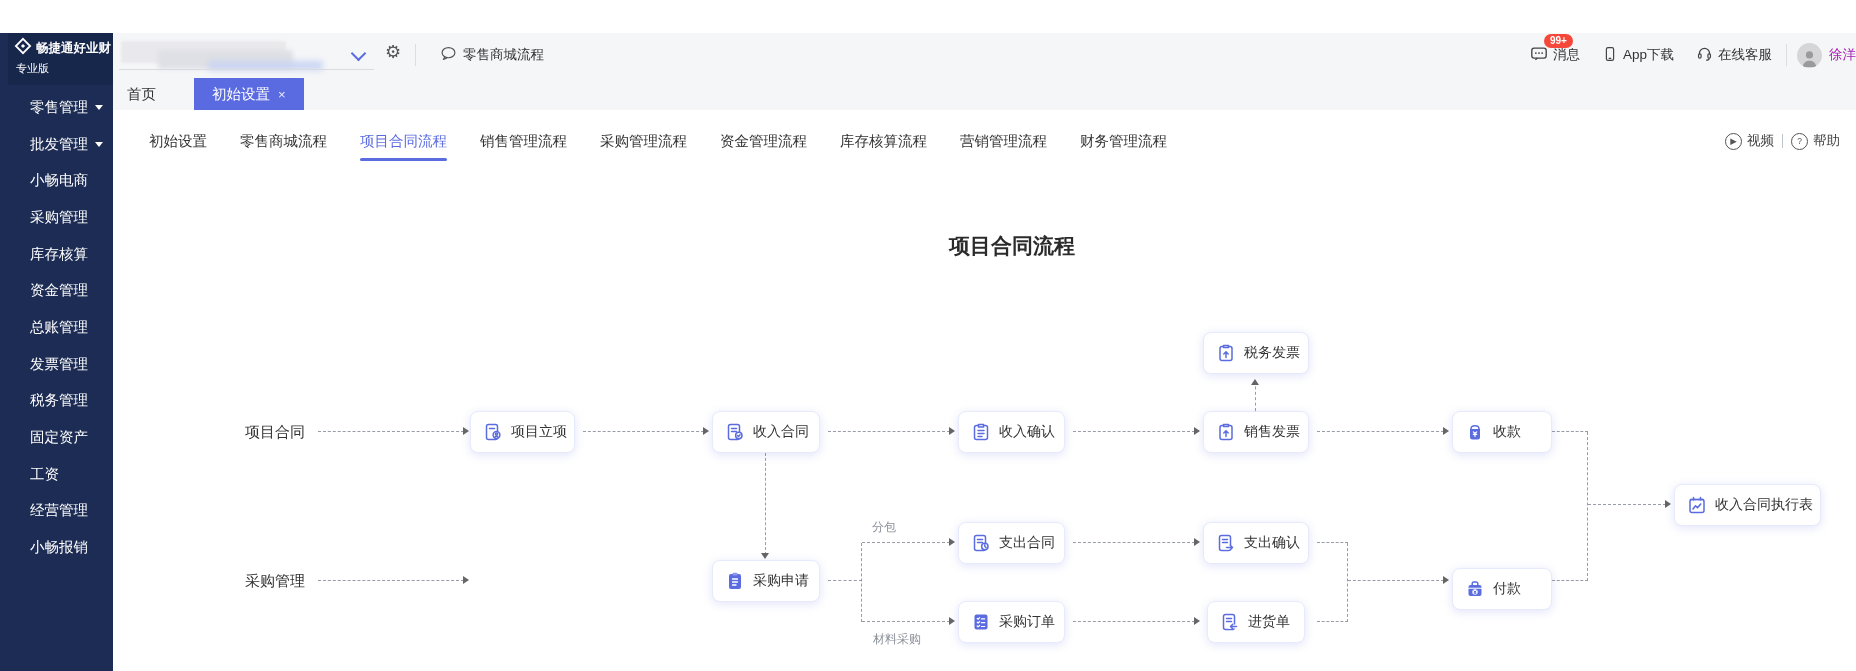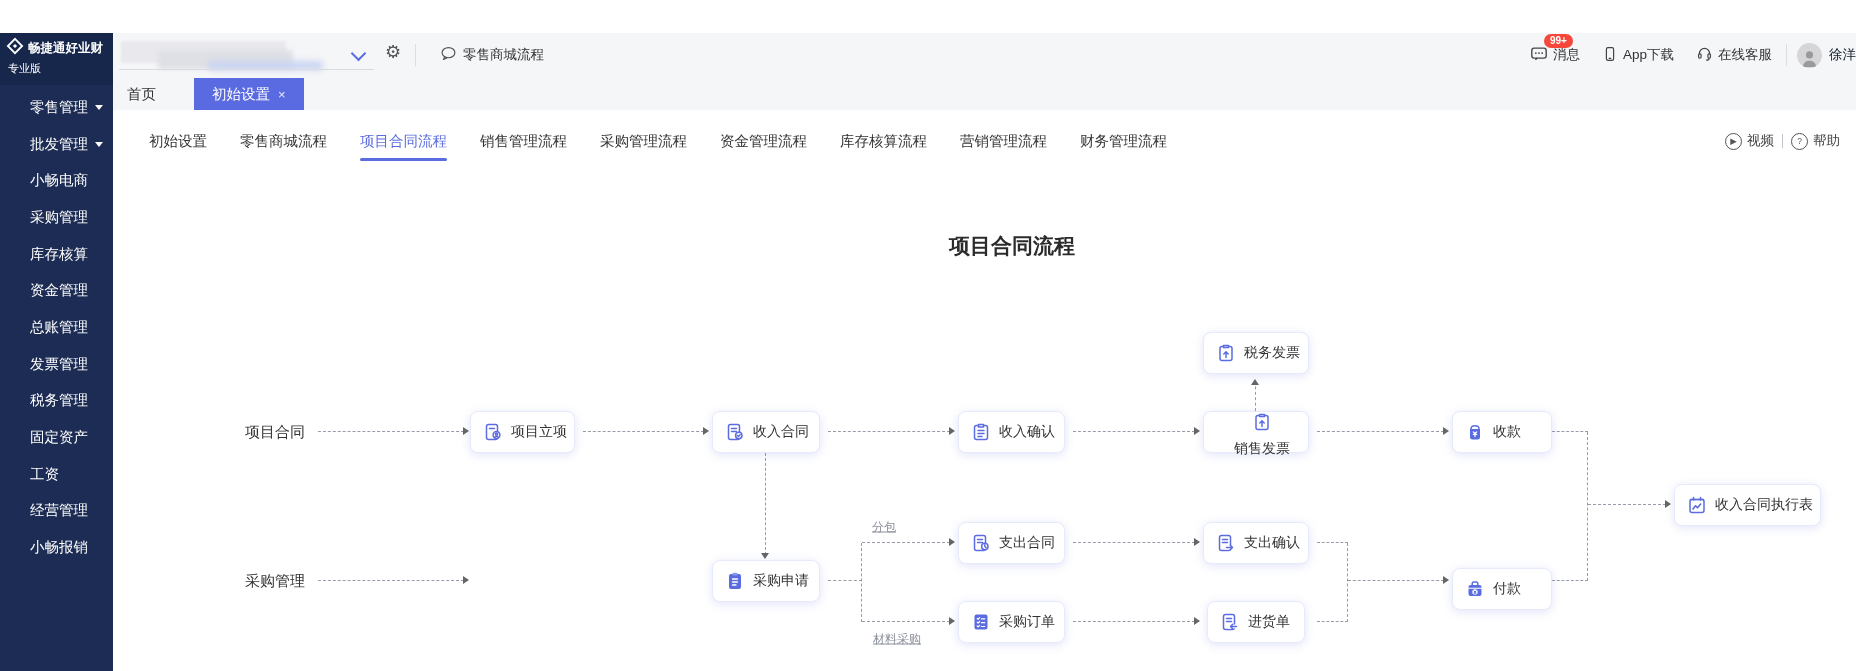--- a/index.html
+++ b/index.html
@@ -1,21 +1,21 @@
 <!DOCTYPE html>
 <html><head>
 <meta charset="utf-8">
 <style>
   html,body{margin:0;padding:0;background:#fff;}
   .app{position:relative;width:1856px;height:671px;overflow:hidden;background:#fff;
        font-family:"Liberation Sans","DejaVu Sans",sans-serif;color:#333;}
 
   
   .sidebar{position:absolute;left:0;top:33px;width:113px;height:638px;background:#1D2C54;}
-  .logo-block{position:absolute;left:0;top:0;width:113px;height:52px;background:#17264B;padding:4px 0 0 6px;box-sizing:border-box;}
+  .logo-block{position:absolute;left:8px;top:0;width:113px;height:52px;background:#17264B;padding:4px 0 0 6px;box-sizing:border-box;}
   .logo-row{display:flex;align-items:center;gap:4px;}
   .brand-name{color:#fff;font-size:12.5px;font-weight:bold;white-space:nowrap;}
   .edition{color:#fff;font-size:11px;margin:2px 0 0 2px;}
   .menu{position:absolute;top:56px;left:0;width:113px;}
   .menu-item{height:36.7px;display:flex;align-items:center;padding-left:30px;color:#fff;
              font-size:14.5px;cursor:pointer;white-space:nowrap;}
   .menu-item .caret{width:0;height:0;border:4px solid transparent;border-top:5px solid #fff;margin:4px 0 0 7px;}
 
   
   .topbar{position:absolute;left:113px;top:33px;width:1743px;height:77px;background:#F5F6F8;}
@@ -25,21 +25,21 @@
   .sel-underline{position:absolute;left:6px;top:36px;width:255px;height:1px;background:#D9DBE0;}
   .chevron-down{position:absolute;left:240px;top:15px;width:9px;height:9px;border-right:2px solid #5B6CE0;border-bottom:2px solid #5B6CE0;transform:rotate(45deg);}
   .gear{position:absolute;left:272px;top:8px;font-size:18px;color:#555;cursor:pointer;}
   .vdiv{position:absolute;top:11px;width:1px;height:22px;background:#DCDEE3;}
   .demo-link{position:absolute;left:327px;top:12px;display:flex;align-items:center;gap:6px;font-size:13.5px;color:#333;cursor:pointer;}
   .hdr-right{position:absolute;right:0;top:0;height:44px;display:flex;align-items:center;}
   .hdr-item{display:flex;align-items:center;gap:5px;font-size:13.5px;color:#333;cursor:pointer;position:relative;}
   .badge{position:absolute;top:-11px;left:14px;background:#F5483B;color:#fff;font-size:10px;line-height:14px;
          padding:0 6px;border-radius:8px;font-weight:bold;}
   .avatar{width:25px;height:25px;border-radius:50%;background:#D6D6D8;display:flex;align-items:flex-end;justify-content:center;overflow:hidden;}
-  .uname{font-size:13.5px;color:#0f172a;white-space:nowrap;text-align:right;}
+  .uname{font-size:13.5px;color:#a21caf;white-space:nowrap;text-align:right;}
 
   
   .wtabs{position:absolute;left:113px;top:78px;height:32px;display:flex;align-items:stretch;}
   .wtab-home{display:flex;align-items:center;padding:0 20px 0 14px;font-size:14.5px;color:#333;cursor:pointer;}
   .wtab-active{display:flex;align-items:center;gap:8px;background:#5A6AE0;color:#fff;font-size:14.5px;
                padding:0 18px;margin-left:18px;cursor:pointer;}
   .wtab-close{font-size:13px;color:#E8EAFB;cursor:pointer;}
 
   
   .content{position:absolute;left:113px;top:110px;width:1743px;height:561px;background:#fff;}
@@ -61,21 +61,21 @@
   .flow-node{position:absolute;height:42px;background:#fff;border:1px solid #E7EAFB;border-radius:8px;
              box-shadow:0 2px 10px rgba(91,108,224,0.18);display:flex;align-items:center;gap:8px;
              padding-left:12px;box-sizing:border-box;cursor:pointer;}
   .flow-node .nlabel{font-size:14px;color:#333;white-space:nowrap;}
   .edge-h{position:absolute;height:0;border-top:1.6px dashed #979CA8;}
   .edge-v{position:absolute;width:0;border-left:1.6px dashed #979CA8;}
   .ah{position:absolute;width:0;height:0;border:4.5px solid transparent;}
   .ah-r{border-left:6.5px solid #666;}
   .ah-d{border-top:6.5px solid #666;}
   .ah-u{border-bottom:6.5px solid #666;}
-  .edge-label{position:absolute;transform:translate(-50%,-50%);font-size:12px;color:#8A8F99;white-space:nowrap;text-decoration:underline;}
+  .edge-label{position:absolute;transform:translate(-50%,-50%);font-size:12px;color:#8A8F99;white-space:nowrap;}
 </style>
 </head>
 <body>
 
 <div class="app">
 
   <div class="sidebar">
     <div class="logo-block">
       <div class="logo-row">
         <span>
@@ -295,21 +295,21 @@
       <div class="flow-node" style="left: 958px; top: 411px; width: 107px;">
         <span style="display: flex;">
           <svg viewBox="0 0 20 20" width="20" height="20" fill="none" stroke="#5B6CE0" stroke-width="1.5" stroke-linecap="round" stroke-linejoin="round">
             <rect x="3.5" y="3.5" width="13" height="14" rx="2"></rect>
             <path d="M7.5 2.5h5v2.5h-5z" fill="#fff"></path>
             <path d="M7 8.5h6M7 11.5h6M7 14.5h4"></path>
           </svg>
         </span>
         <span class="nlabel">收入确认</span>
       </div>
-      <div class="flow-node" style="left: 1203px; top: 411px; width: 106px; flex-direction: column;">
+      <div class="flow-node" style="left: 1203px; top: 411px; width: 106px;">
         <span style="display: flex;">
           <svg viewBox="0 0 20 20" width="20" height="20" fill="none" stroke="#5B6CE0" stroke-width="1.5" stroke-linecap="round" stroke-linejoin="round">
             <rect x="4" y="3.5" width="12" height="14" rx="2"></rect>
             <path d="M7.5 2.5h5v2h-5z" fill="#fff"></path>
             <path d="M10 14.5v-5.5M7.8 11l2.2-2.2L12.2 11"></path>
           </svg>
         </span>
         <span class="nlabel">销售发票</span>
       </div>
       <div class="flow-node" style="left: 1452px; top: 411px; width: 100px;">

